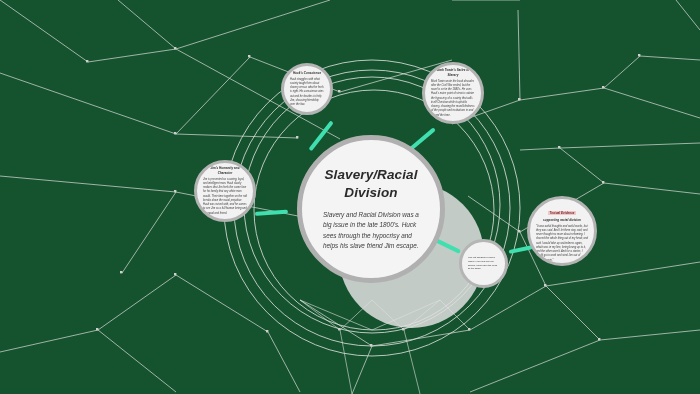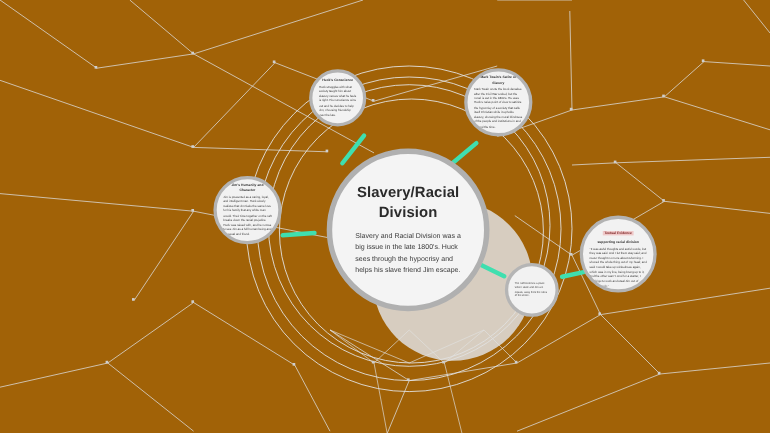--- a/index.html
+++ b/index.html
@@ -4,23 +4,24 @@
 <style>
   html, body {
     margin: 0;
     padding: 0;
     background: #f0f0f0;
   }
   #canvas {
     position: relative;
     width: 700px;
     height: 394px;
-    background: #a16207;
+    background: #14532d;
     overflow: hidden;
     font-family: "Liberation Sans", sans-serif;
+    font-style: italic;
     -webkit-font-smoothing: antialiased;
   }
 
   
   #bg-network {
     position: absolute;
     inset: 0;
     width: 700px;
     height: 394px;
     pointer-events: none;

